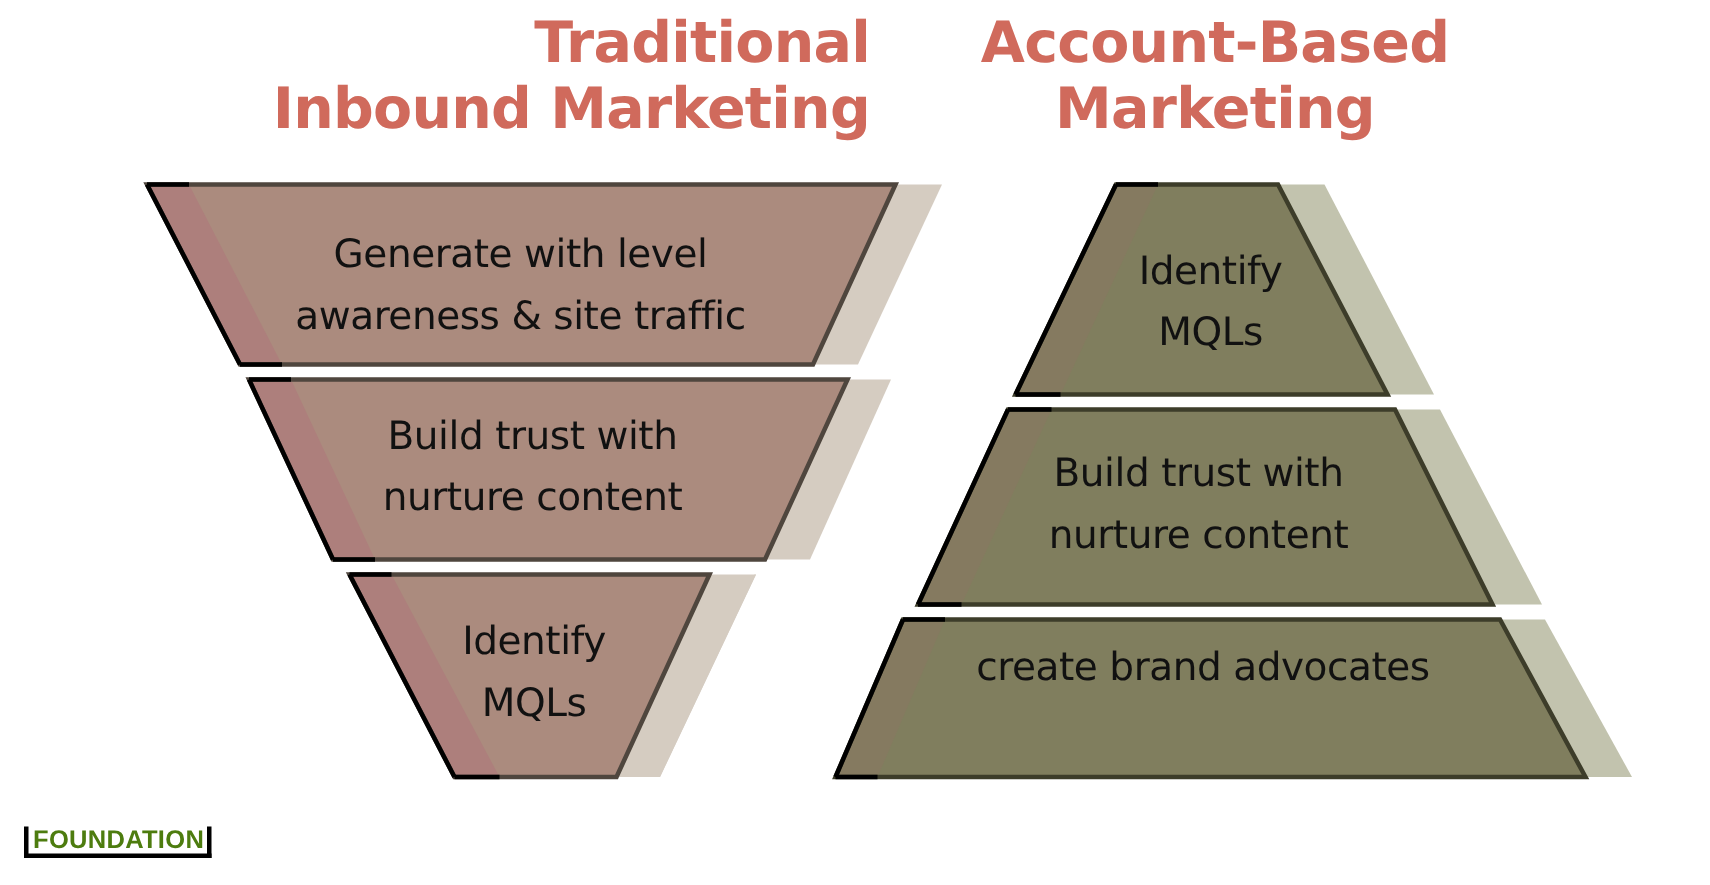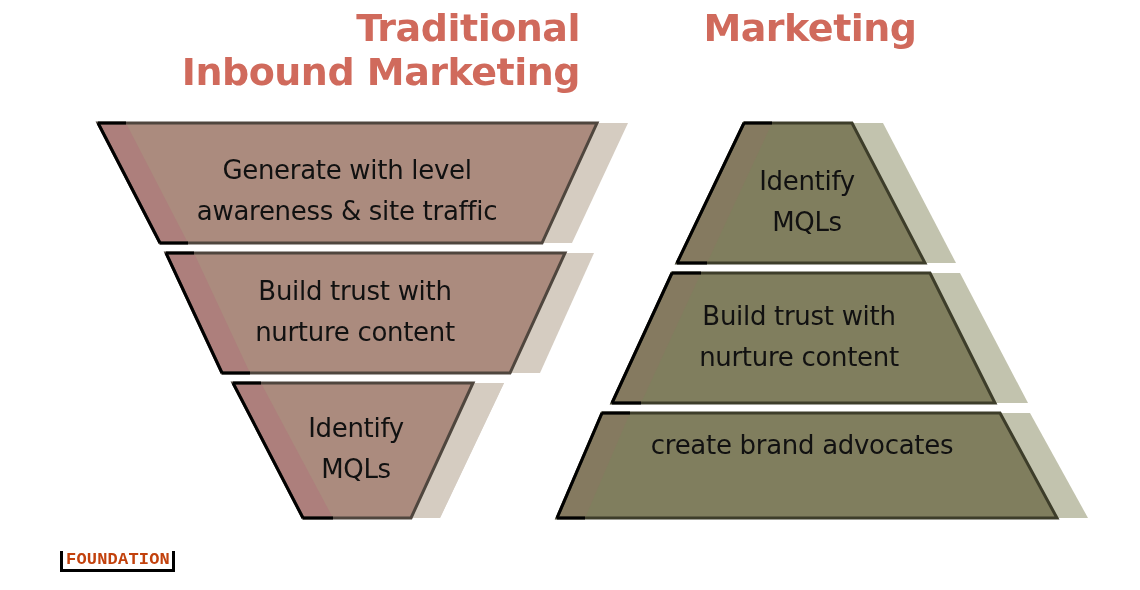--- a/index.html
+++ b/index.html
@@ -12,35 +12,36 @@
     #title-left { left: 130px; top: 6px; width: 450px; }
     #title-right { left: 620px; top: 6px; width: 380px; }
     svg.diagram { position: absolute; left: 0; top: 0; }
     .label {
       position: absolute; text-align: center; color: #111111;
       font-family: "DejaVu Sans", sans-serif; font-size: 26px; line-height: 41px;
       letter-spacing: -0.3px; white-space: nowrap;
     }
     .logo {
       position: absolute; left: 16px; top: 551px;
-      font-family: Liberation Mono, monospace; font-weight: bold; font-size: 17px;
-      letter-spacing: 0.2px; color: #c2410c;
+      font-family: Liberation Sans, sans-serif; font-weight: bold; font-size: 17px;
+      letter-spacing: 0.2px; color: #4d7c0f;
       border-left: 3px solid #000; border-right: 3px solid #000; border-bottom: 3px solid #000;
-      padding: 0 2px 0 3px; line-height: 18px; margin-left: 44px;
+      padding: 0 2px 0 3px; line-height: 18px;
     }
   </style>
 </head>
 <body>
 
 <div class="title" id="title-left" style="color:#d06a5c;text-align:right;">
   <div>Traditional</div>
   <div>Inbound Marketing</div>
 </div>
 
 <div class="title" id="title-right" style="color:#d06a5c;">
+  <div>Account-Based</div>
   <div>Marketing</div>
 </div>
 
 <svg class="diagram" width="1140" height="590" viewBox="0 0 1140 590">
 
   <g>
 
     <g>
       <polygon points="597,123 628,123 572,243 542,243" fill="#d5ccc1"></polygon>
       <polygon points="98,123 597,123 542,243 160,243" fill="#ab8b7e"></polygon>

